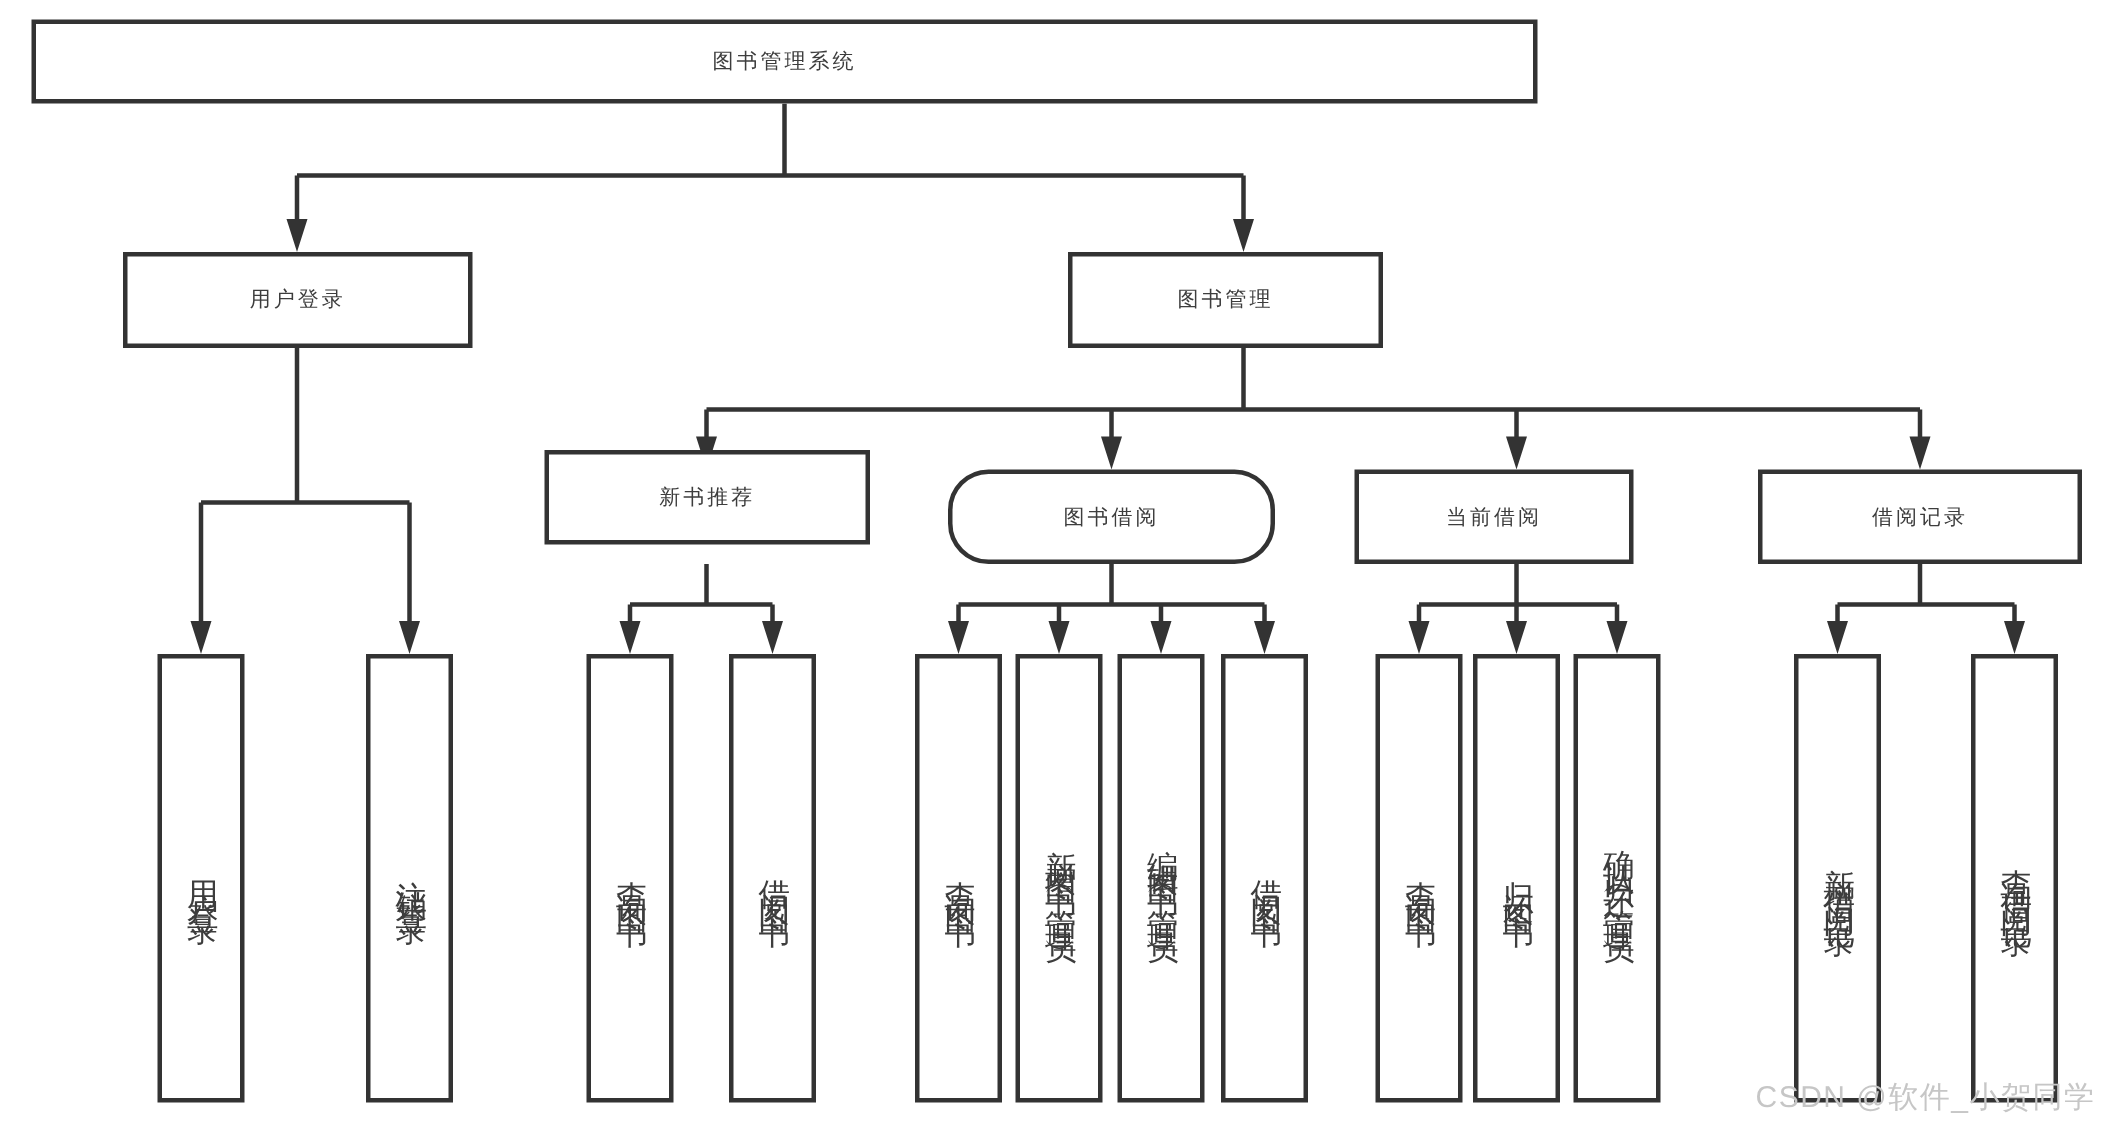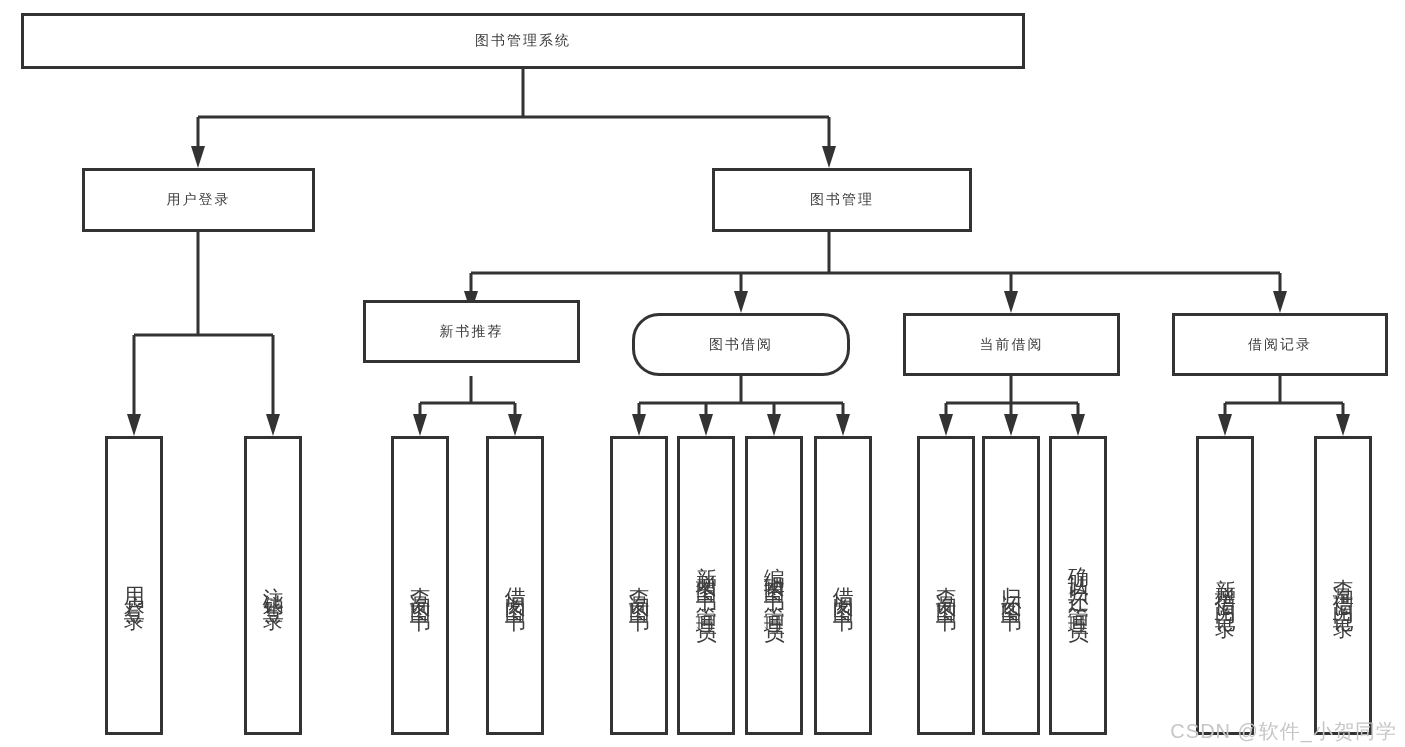--- a/index.html
+++ b/index.html
@@ -70,31 +70,31 @@
                       M1218 414L1232 414L1225 436Z M1336 414L1350 414L1343 436Z"></path>
   </svg>
 
   <div class="box" style="left:21px;top:13px;width:1004px;height:56px;">
     <span class="h-label">图书管理系统</span>
   </div>
 
   <div class="box" style="left:82px;top:168px;width:233px;height:64px;">
     <span class="h-label">用户登录</span>
   </div>
-  <div class="box" style="left:712px;top:168px;width:260px;height:64px;">
+  <div class="box" style="left:712px;top:168px;width:210px;height:64px;">
     <span class="h-label">图书管理</span>
   </div>
 
   <div class="box" style="left:363px;top:300px;width:217px;height:63px;">
     <span class="h-label">新书推荐</span>
   </div>
   <div class="box" style="left:632px;top:313px;width:218px;height:63px;border-radius:27px;">
     <span class="h-label">图书借阅</span>
   </div>
-  <div class="box" style="left:903px;top:313px;width:217px;height:63px;">
+  <div class="box" style="left:903px;top:313px;width:186px;height:63px;">
     <span class="h-label">当前借阅</span>
   </div>
   <div class="box" style="left:1172px;top:313px;width:216px;height:63px;">
     <span class="h-label">借阅记录</span>
   </div>
 
   <div class="box leaf" style="left:105px;top:436px;width:58px;height:299px;">
     <span class="v-label">用户登录</span>
   </div>
   <div class="box leaf" style="left:244px;top:436px;width:58px;height:299px;">

